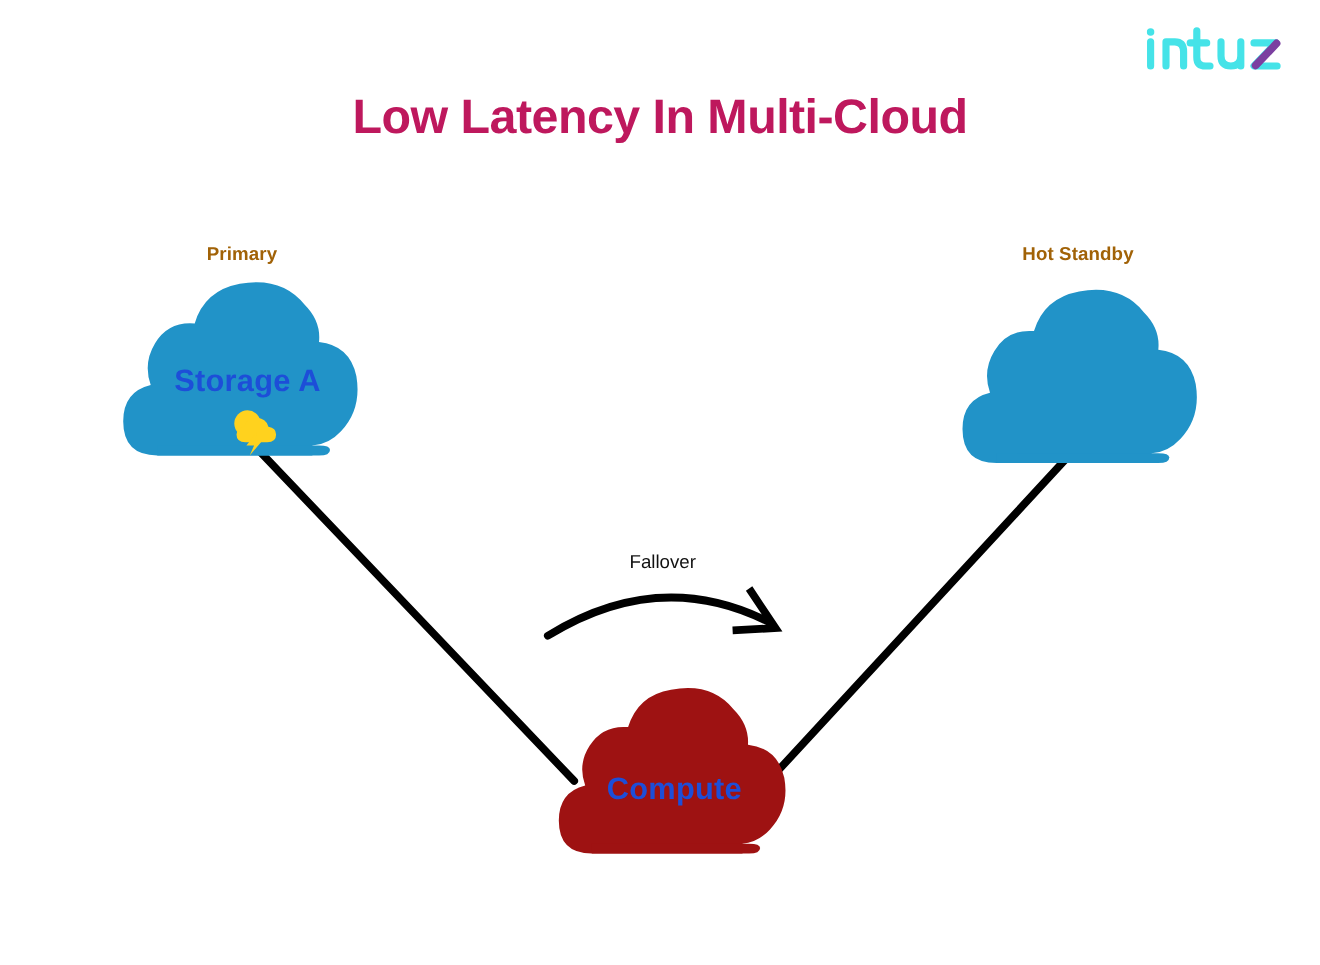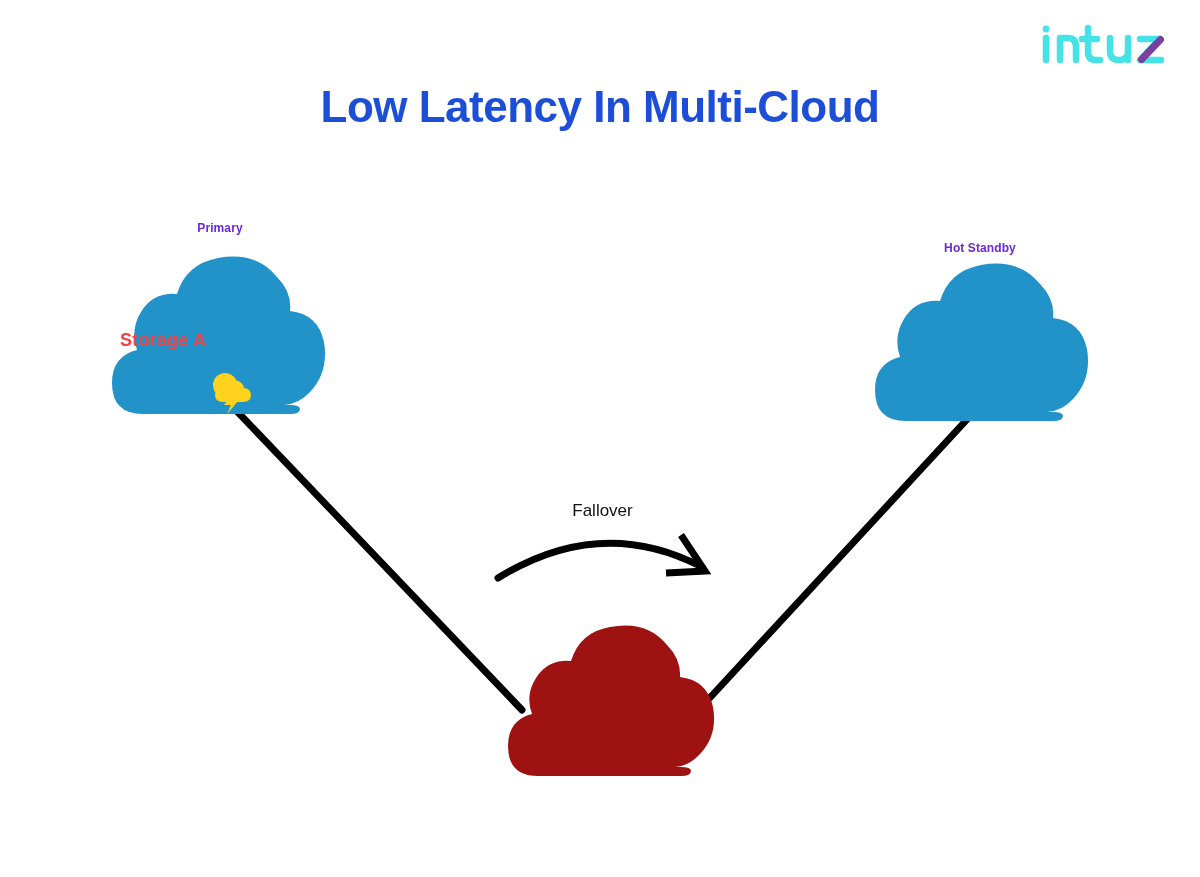--- a/index.html
+++ b/index.html
@@ -32,55 +32,56 @@
   
   .title {
     position: absolute;
     top: 82px;
     left: 0;
     width: 1200px;
     text-align: center;
     font-size: 44px;
     font-weight: 800;
     letter-spacing: -0.5px;
-    color: #1d4ed8;
+    color: #be185d;
     font-family: "Liberation Sans", sans-serif;
   }
 
   
   .node-caption {
     position: absolute;
-    font-size: 12px;
+    font-size: 17px;
     font-weight: 700;
-    color: #6d28d9;
+    color: #a16207;
     text-align: center;
     white-space: nowrap;
     letter-spacing: 0.1px;
   }
   #caption-primary { top: 221px; left: 120px; width: 200px; }
-  #caption-standby { top: 221px; left: 880px; width: 200px; margin-top: 20px; }
+  #caption-standby { top: 221px; left: 880px; width: 200px; }
 
   
   .layer {
     position: absolute;
     top: 0;
     left: 0;
     width: 1200px;
     height: 877px;
   }
   #edge-layer { z-index: 1; }
   #node-layer { z-index: 2; }
   #arrow-layer { z-index: 3; }
 
   
   .cloud-label {
     position: absolute;
-    font-size: 18px;
+    font-size: 28px;
     font-weight: 600;
-    color: #ef4444;
+    color: #1d4ed8;
+    text-align: center;
     white-space: nowrap;
     z-index: 4;
     letter-spacing: 0.2px;
   }
   #label-storage-a { top: 330px; left: 120px; width: 210px; }
   #label-storage-b { top: 338px; left: 878px; width: 210px; }
   #label-compute   { top: 701px; left: 508px; width: 210px; }
 
   
   #caption-fallover {
@@ -211,16 +212,17 @@
       Q42 17 42 23
       Q42 30 34 30
       Z"></path>
     <path fill="#FFD21E" d="M25 20 L15 33 L22 33 L18 42 L30 28 L23 28 Z"></path>
   </svg>
 
   <div class="node-caption" id="caption-primary">Primary</div>
   <div class="node-caption" id="caption-standby">Hot Standby</div>
 
   <div class="cloud-label" id="label-storage-a">Storage A</div>
+  <div class="cloud-label" id="label-compute">Compute</div>
 
   <div id="caption-fallover">Fallover</div>
 
 </div>
 
 </body></html>

